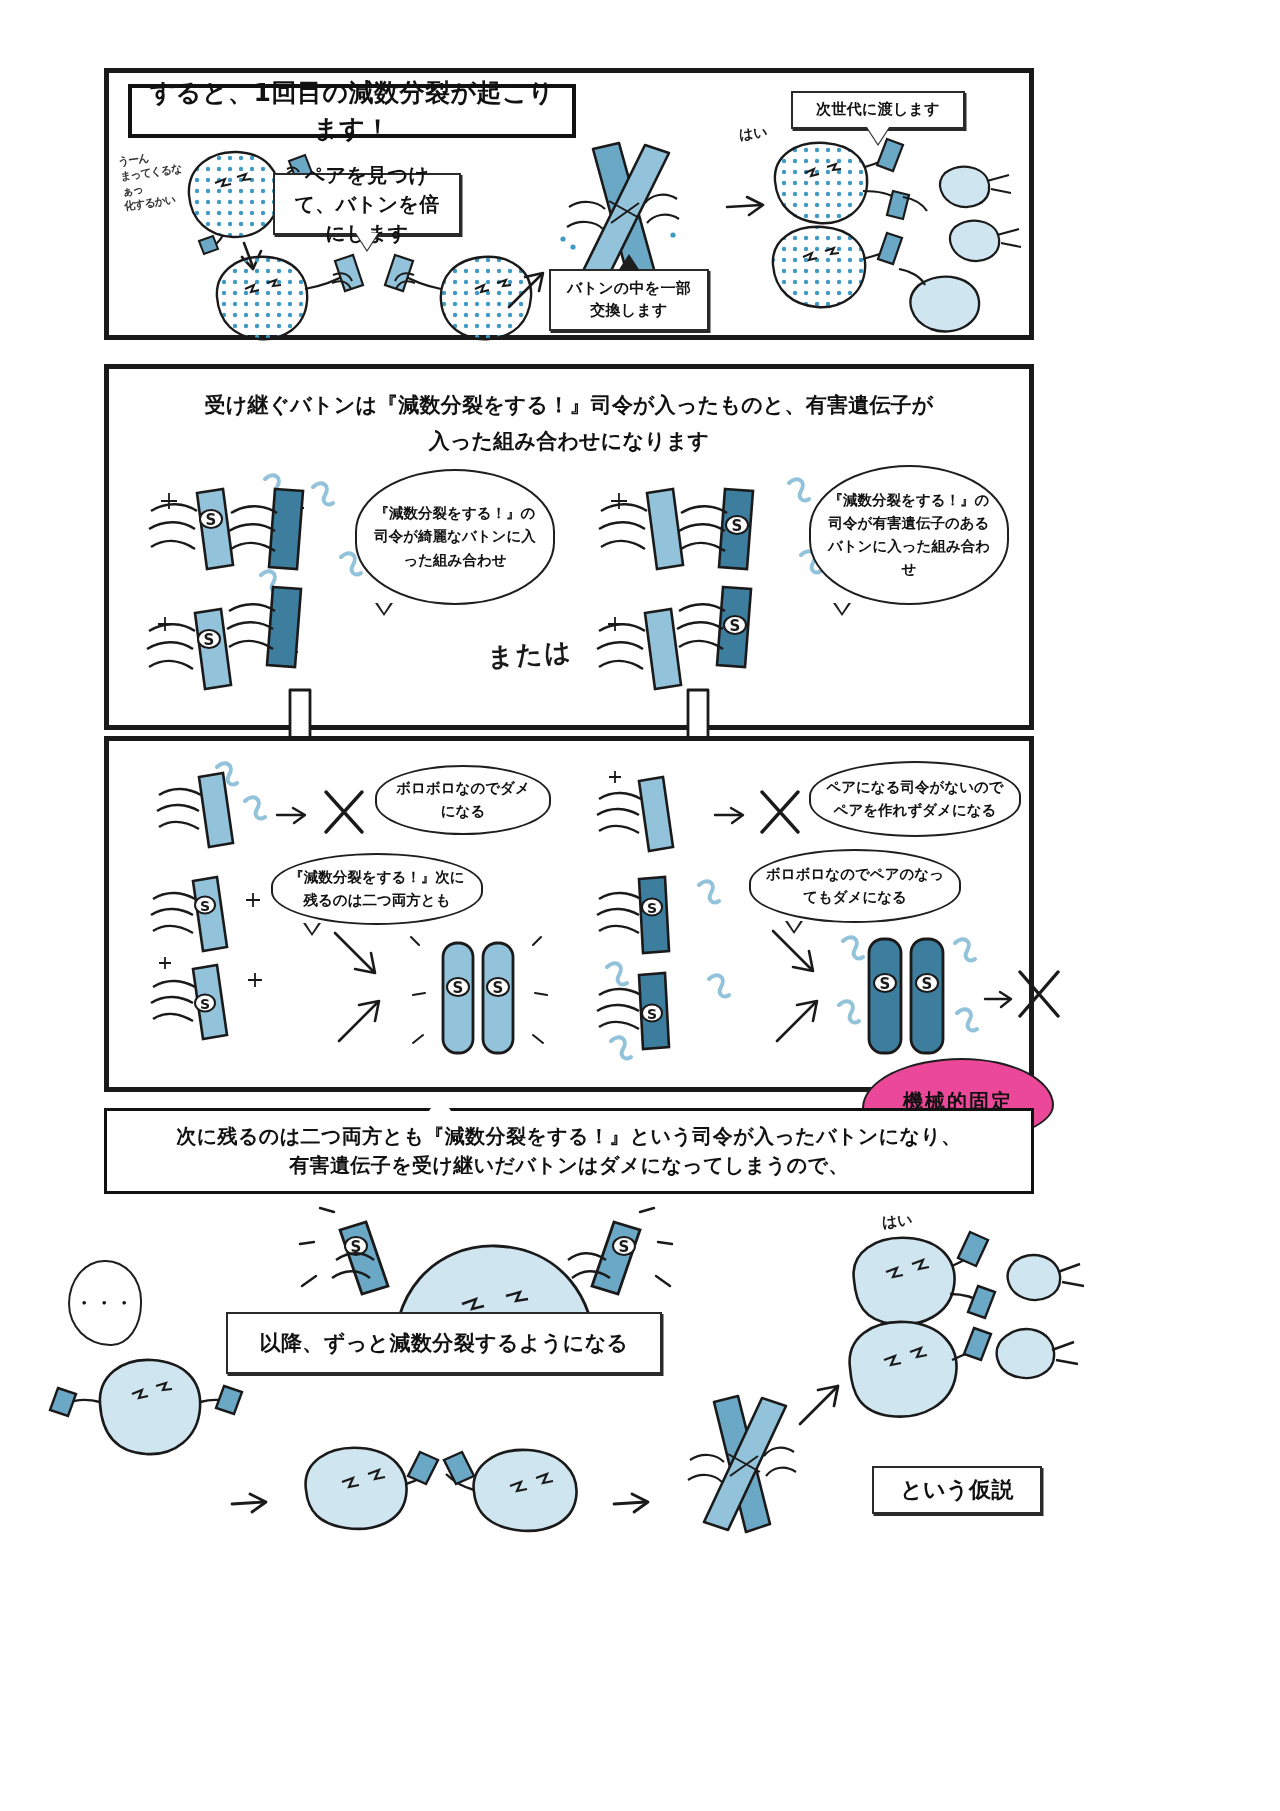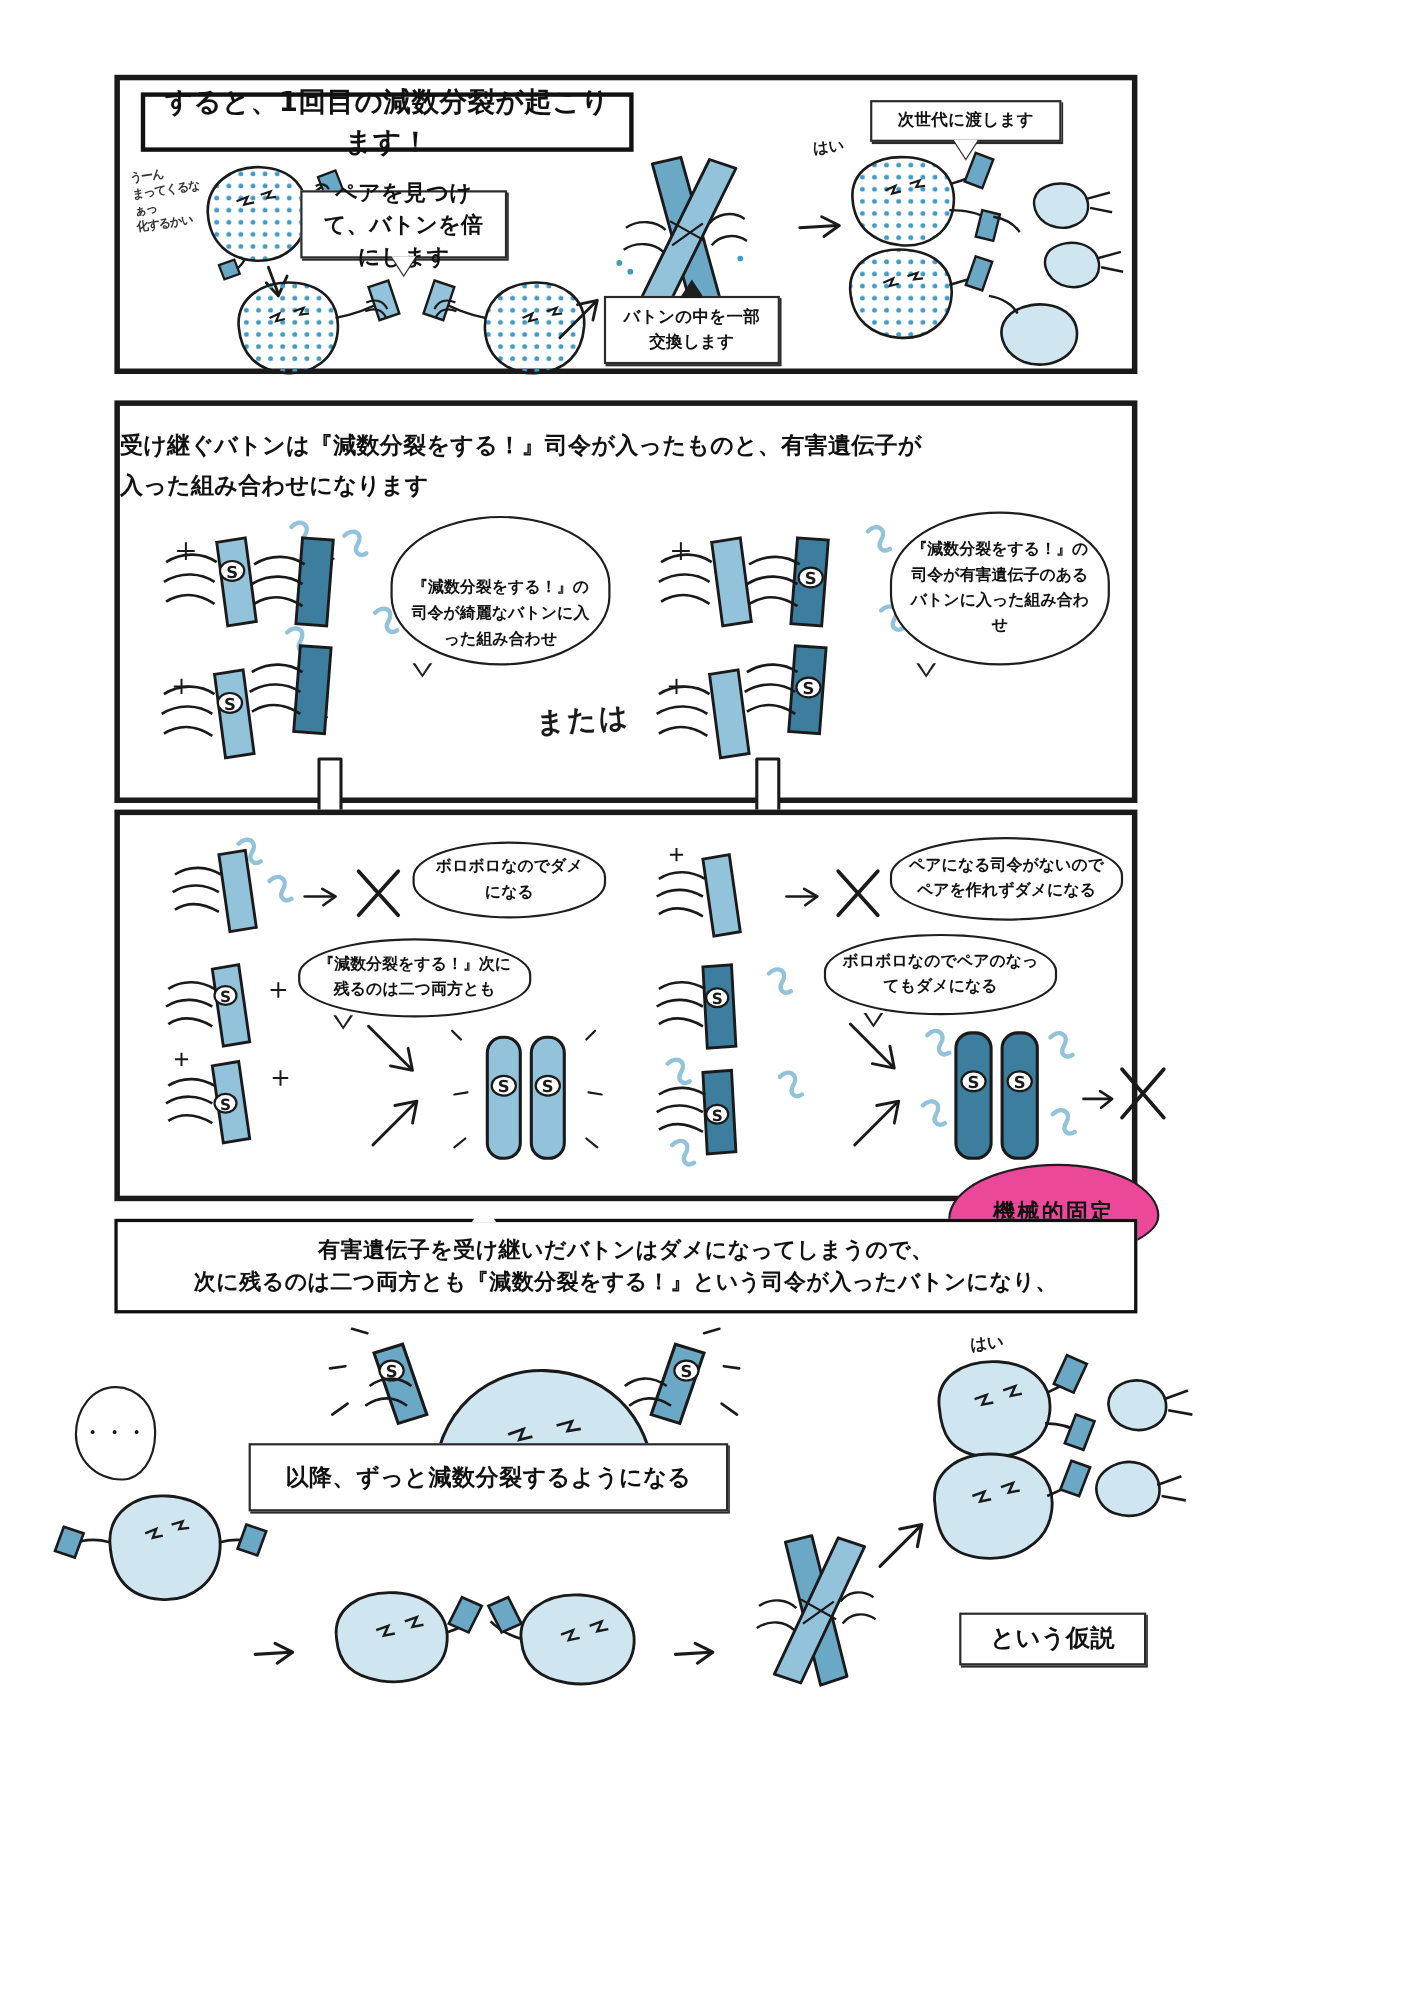--- a/index.html
+++ b/index.html
@@ -46,21 +46,21 @@
   }
   .tail-up{
     top:-17px;left:50%;margin-left:-11px;
     border-left:11px solid transparent;
     border-right:11px solid transparent;
     border-bottom:17px solid #fff;
   }
 
   
   .headline{
-    position:absolute;text-align:left;font-weight:800;
+    position:absolute;text-align:center;font-weight:800;
     line-height:1.55;letter-spacing:.01em;
   }
 
   
   .bubble{
     position:absolute;background:#fff;
     border:2.5px solid #1e1e1e;
     border-radius:50% / 46%;
     box-sizing:border-box;
     display:flex;align-items:center;justify-content:center;
@@ -285,21 +285,21 @@
           <path d="M4,164 c16,-10 34,-8 46,0 M2,182 c16,-10 34,-8 46,0 M4,200 c16,-10 32,-6 44,2" stroke="#1a1a1a" stroke-width="2.4" fill="none"></path>
         </g>
 
         <g>
           <path d="M128,120 l28,2 -6,78 -28,-2 z" fill="#3d7d9e" stroke="#1a1a1a" stroke-width="2.6"></path>
           <path d="M84,144 c16,-10 34,-8 46,0 M82,162 c16,-10 34,-8 46,0 M84,180 c16,-10 32,-6 44,2" stroke="#1a1a1a" stroke-width="2.4" fill="none"></path>
         </g>
       </svg>
     </div>
 
-    <div class="bubble" style="left:246px;top:100px;width:200px;height:136px;font-size:14.5px;align-items:flex-end;">
+    <div class="bubble" style="left:246px;top:100px;width:200px;height:136px;font-size:14.5px;">
       <span>『減数分裂をする！』の司令が綺麗なバトンに入った組み合わせ</span>
       <span class="bt" style="left:18px;bottom:-13px;"></span>
     </div>
 
     <div class="scribble" style="left:378px;top:268px;font-size:26px;transform:rotate(-4deg);letter-spacing:2px;">または</div>
 
     <div class="art" style="left:486px;top:98px;">
       <svg width="280" height="230" viewBox="0 0 280 230">
         <g stroke="#1a1a1a" stroke-width="1.8" fill="none">
           <path d="M24,26 l0,16 M16,34 l16,0"></path>
@@ -525,22 +525,22 @@
     </div>
   </div>
 
   <div class="cloud" style="left:862px;top:1058px;width:188px;height:82px;font-size:20px;
               font-family:'DejaVu Serif','Liberation Serif',serif;letter-spacing:2px;">
     <span>機械的固定</span>
   </div>
 
   <div class="capbox" style="left:104px;top:1108px;width:930px;height:86px;flex-direction:column;
               font-size:20px;border-width:3px;">
+    <span>次に残るのは二つ両方とも『減数分裂をする！』という司令が入ったバトンになり、</span>
     <span>有害遺伝子を受け継いだバトンはダメになってしまうので、</span>
-    <span>次に残るのは二つ両方とも『減数分裂をする！』という司令が入ったバトンになり、</span>
     <span class="tail tail-up" style="left:36%;border-bottom-color:#fff;"></span>
   </div>
 
   <div class="art" style="left:0;top:1200px;width:1280px;height:400px;">
 
     <div class="bubble" style="left:68px;top:60px;width:74px;height:86px;font-size:18px;
                 border-radius:50% 50% 42% 58% / 52% 48% 50% 50%;">
       <span style="letter-spacing:2px;">・・・</span>
     </div>
 

